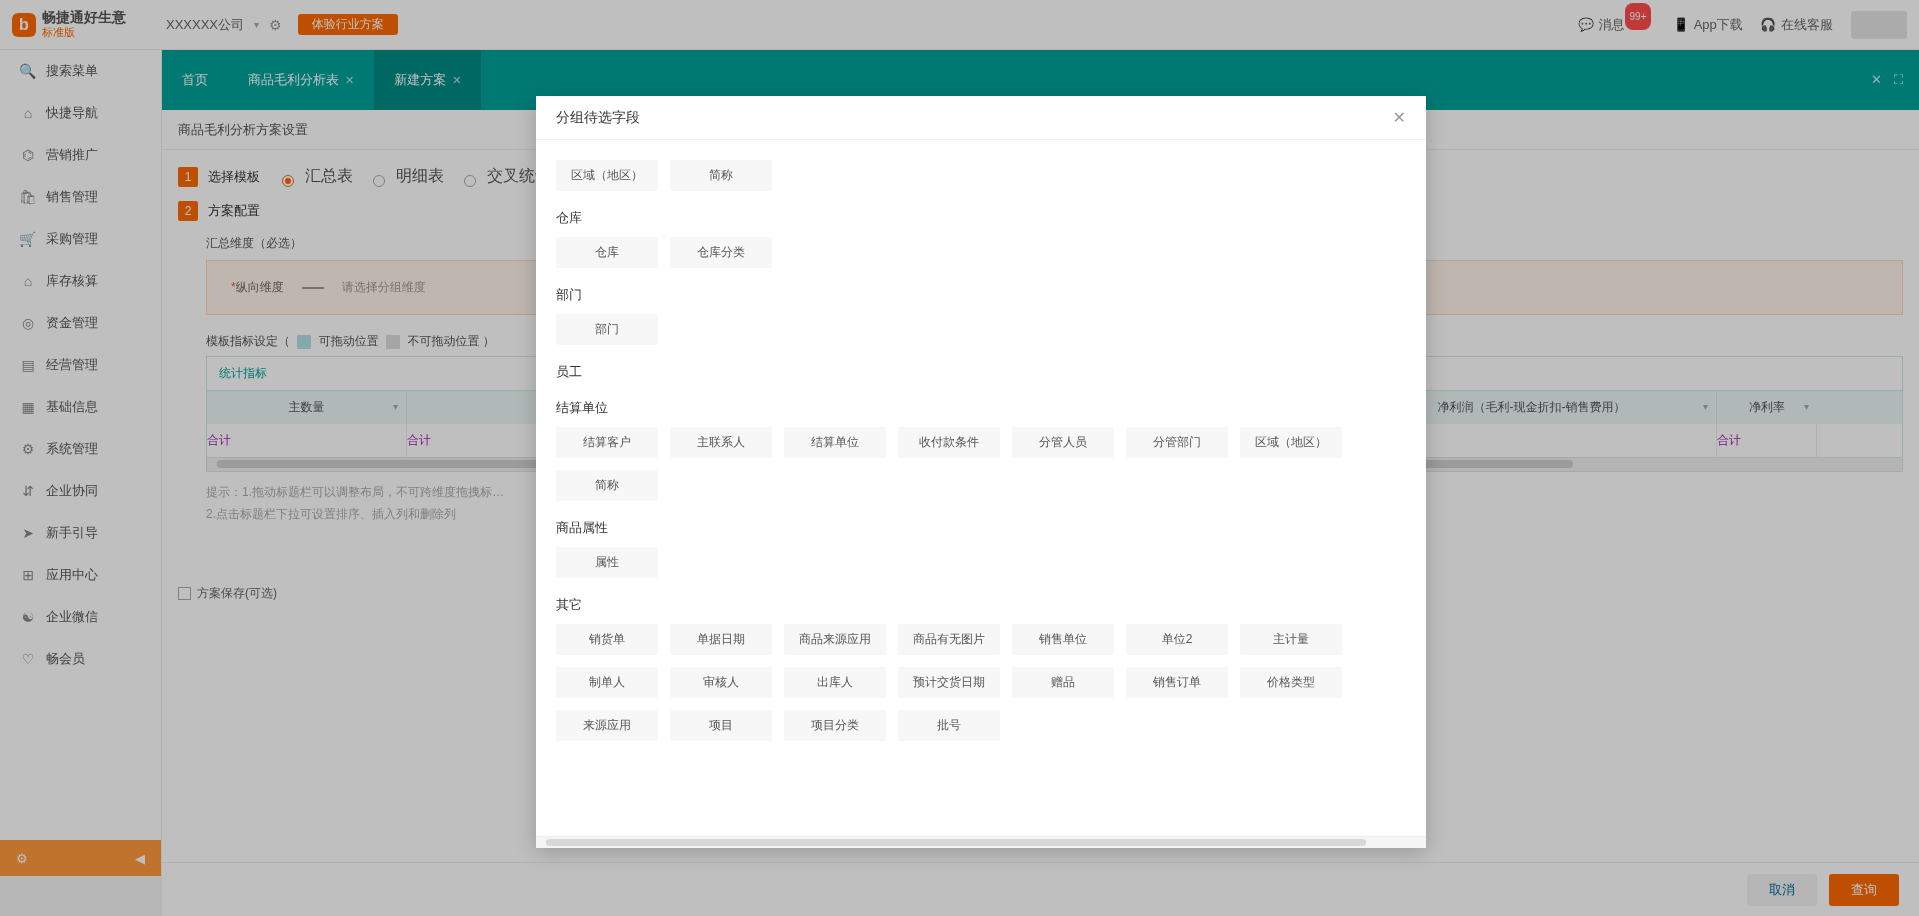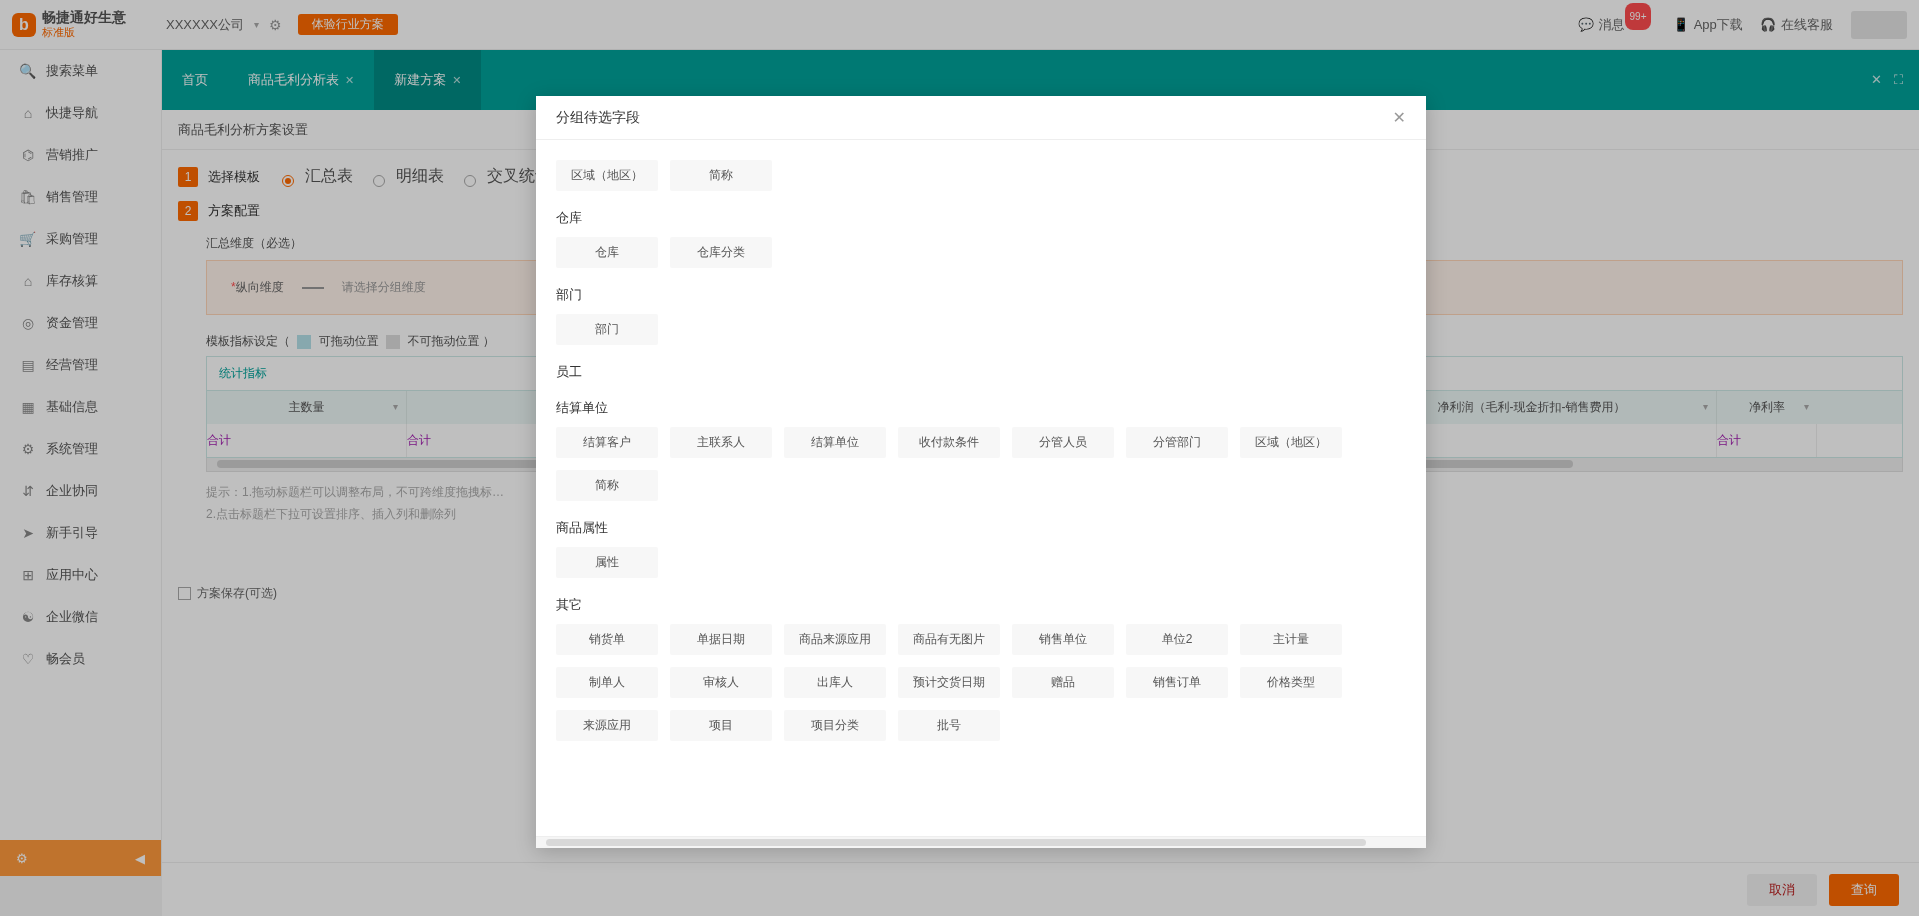--- a/index.html
+++ b/index.html
@@ -56,21 +56,21 @@
 .table-row{display:flex}
 .td{padding:8px 0;font-size:12px;color:#a21caf;text-align:left;border-right:1px solid #eee}
 .hscroll{height:14px;background:#f0f0f0;position:relative;margin-left:28px;border:1px solid #e0e0e0;border-top:none}
 .hscroll-thumb{position:absolute;left:10px;top:2px;height:8px;width:80%;background:#cfcfcf;border-radius:4px}
 .hints{margin:10px 0 0 28px;font-size:12px;color:#aaa;line-height:1.8}
 .save-check{margin-top:60px;display:flex;align-items:center;gap:6px;font-size:12px;color:#666}
 .checkbox{width:13px;height:13px;border:1px solid #aaa}
 
 .bottom-bar{position:absolute;bottom:0;left:162px;right:0;height:54px;background:#fff;display:flex;align-items:center;justify-content:flex-end;gap:12px;padding:0 20px;border-top:1px solid #eee}
 .btn{padding:7px 22px;font-size:13px;border-radius:3px;cursor:pointer}
-.btn-cancel{background:#f2f2f2;color:#b91c1c}
+.btn-cancel{background:#f2f2f2;color:#0369a1}
 .btn-primary{background:#ff6a00;color:#fff}
 
 .mask{position:absolute;inset:0;background:rgba(0,0,0,0.25);z-index:10}
 .modal{position:absolute;top:96px;left:536px;width:890px;height:752px;background:#fff;z-index:11;display:flex;flex-direction:column;box-shadow:0 4px 20px rgba(0,0,0,0.2)}
 .modal-head{height:44px;display:flex;align-items:center;justify-content:space-between;padding:0 20px;border-bottom:1px solid #eee;font-size:14px;color:#333}
 .modal-close{font-size:16px;color:#999;cursor:pointer}
 .modal-body{flex:1;overflow:auto;padding:0 16px 10px 20px;position:relative}
 .modal-body::-webkit-scrollbar{width:10px;height:10px}
 .modal-body::-webkit-scrollbar-thumb{background:#ccc;border-radius:5px}
 .field-group-title{font-size:13px;color:#333;margin:18px 0 10px 0;font-weight:500}

